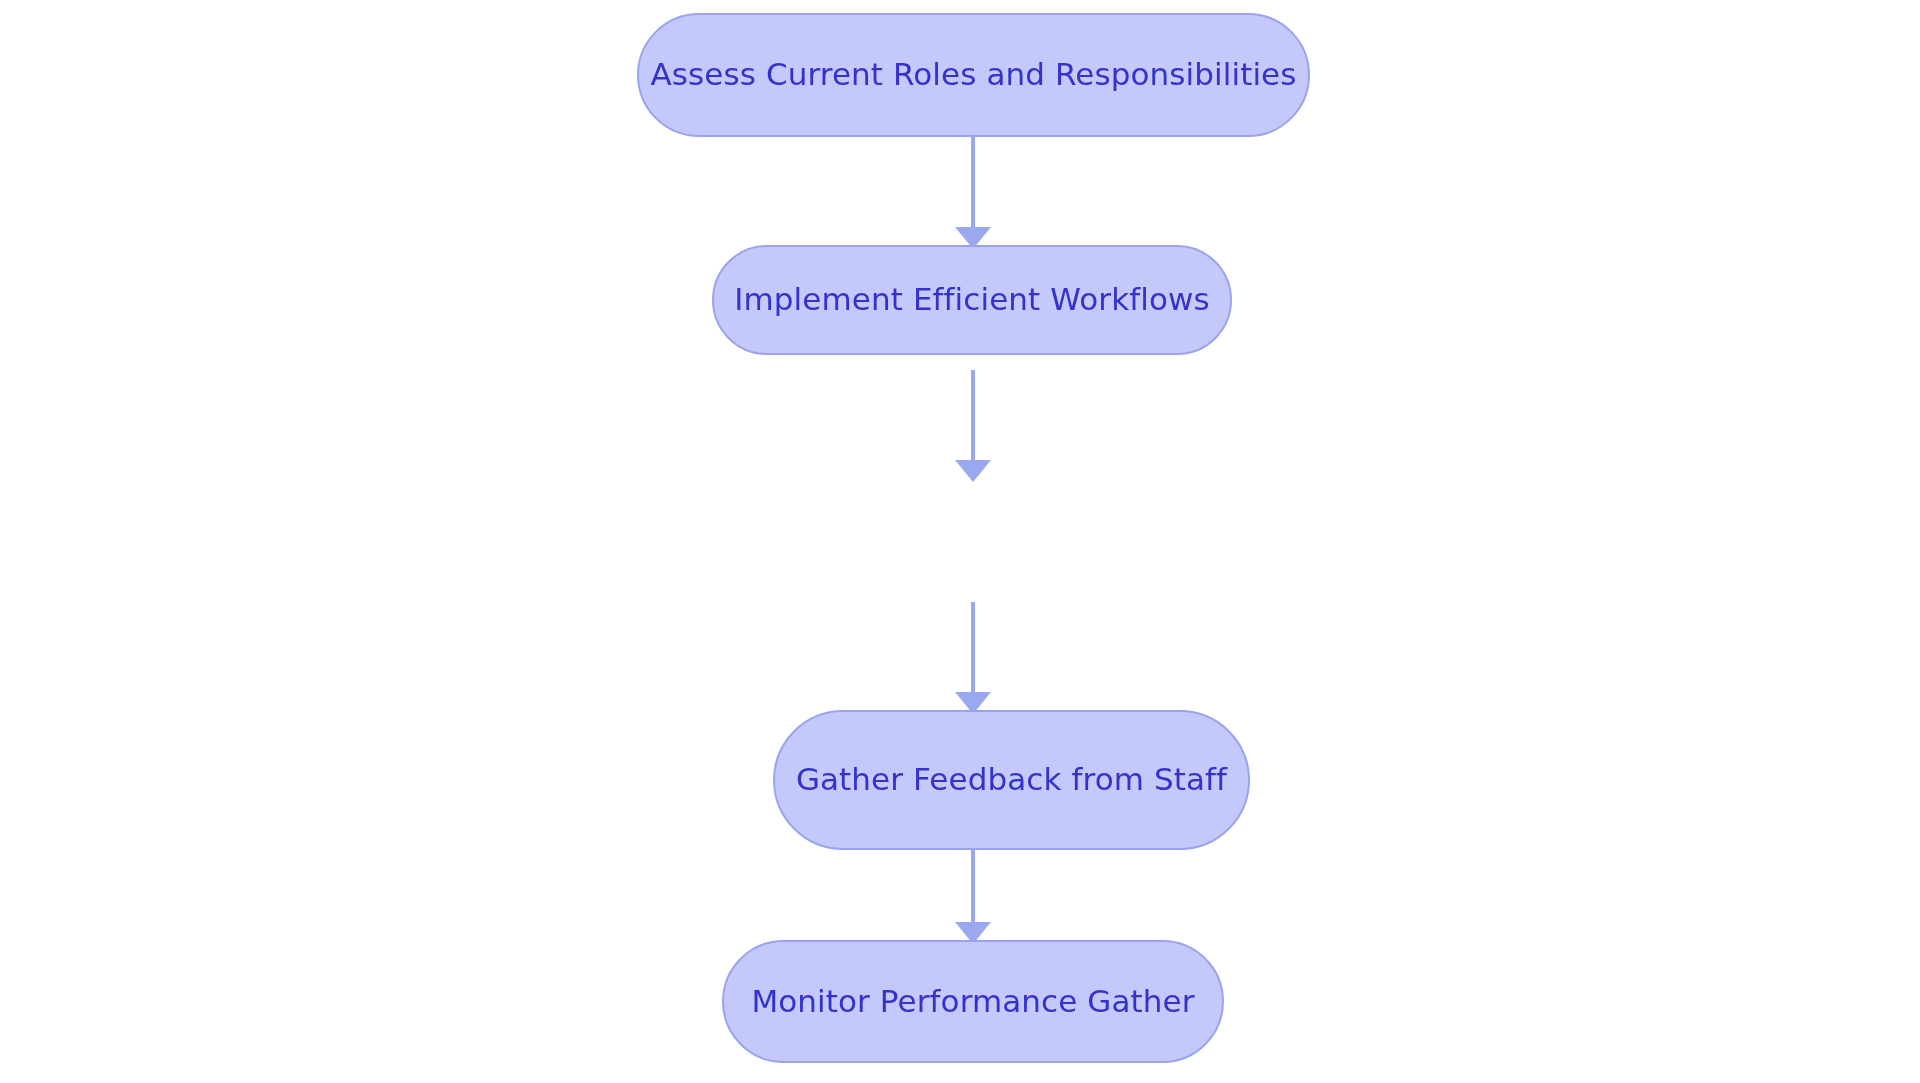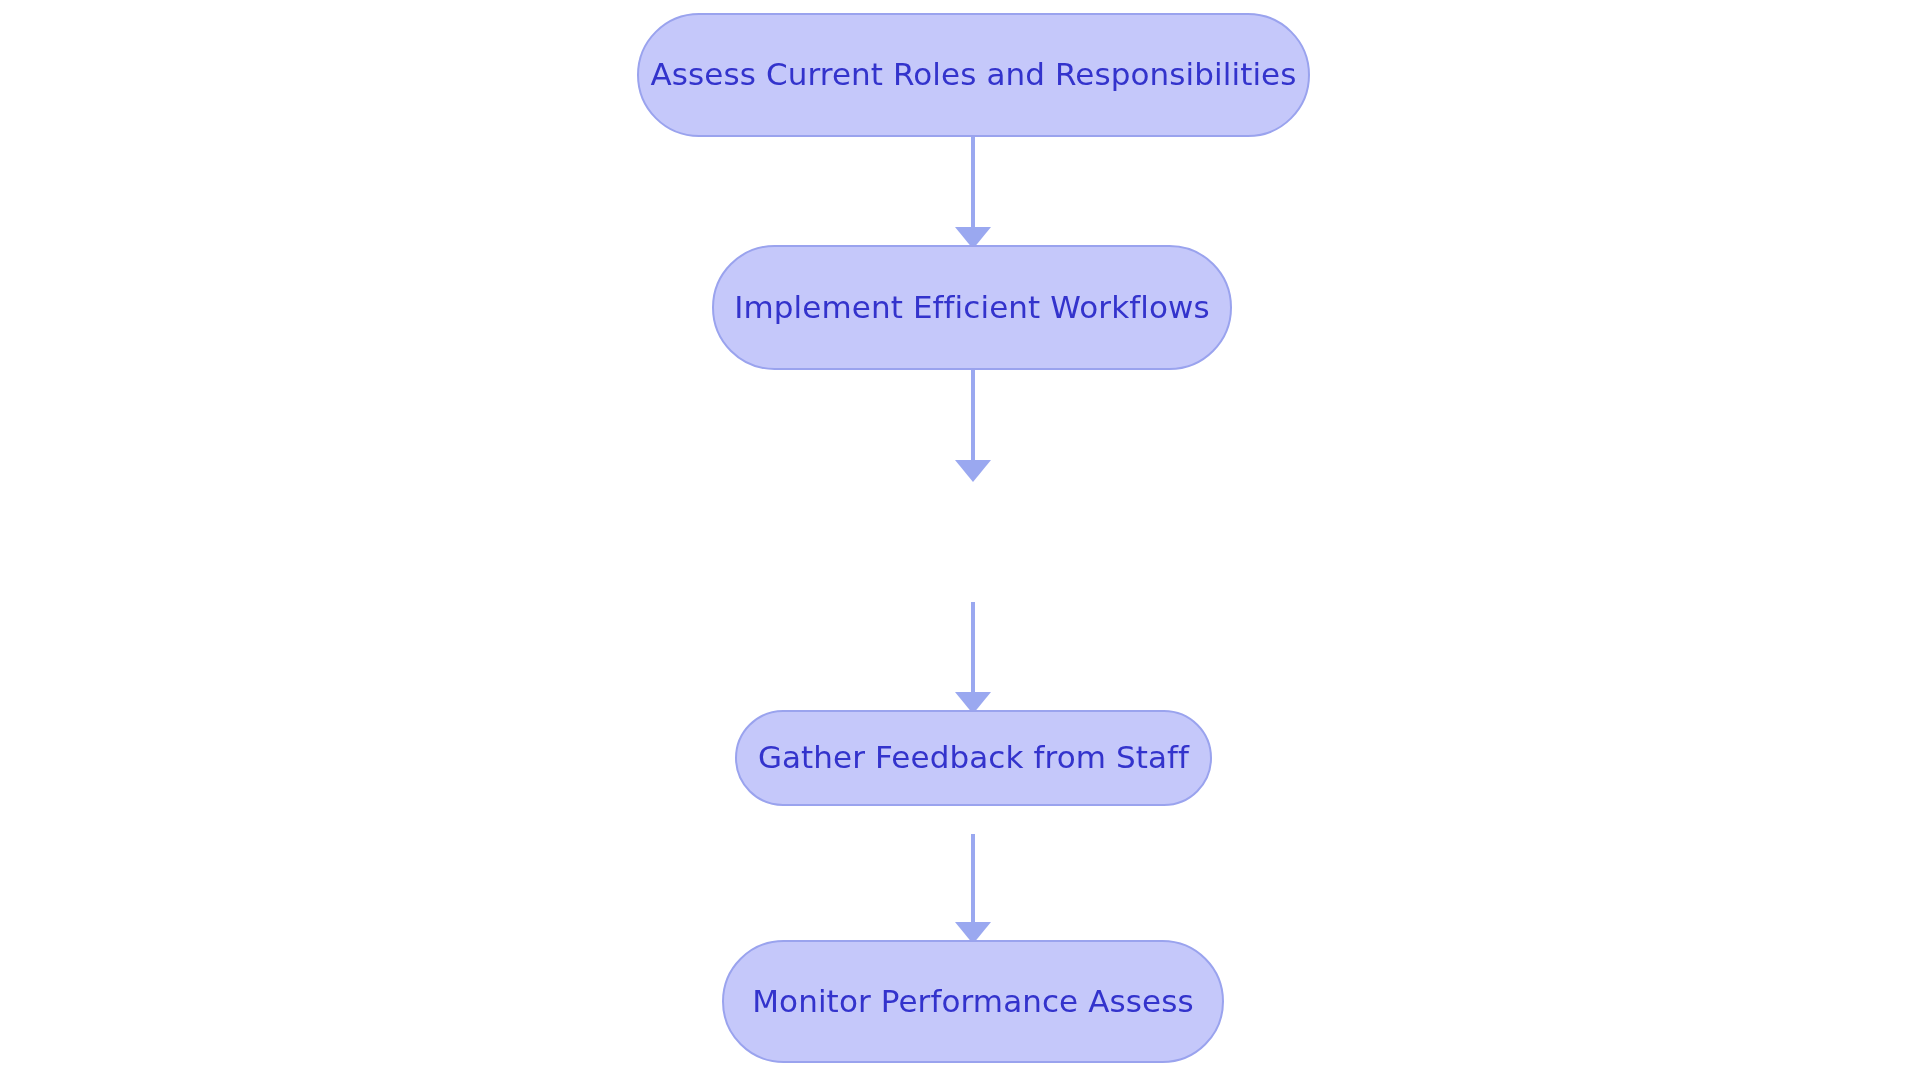--- a/index.html
+++ b/index.html
@@ -59,23 +59,23 @@
     color: #3333cc;
     font-size: 31px;
     line-height: 1.15;
     letter-spacing: 0.1px;
     white-space: nowrap;
     font-weight: 400;
   }
 
   
   .node-0 { left: 637px;  top: 13px;   width: 673px; height: 124px; }
-  .node-1 { left: 712px;  top: 245px;  width: 520px; height: 125px; }
+  .node-1 { left: 712px;  top: 245px;  width: 520px; height: 110px; }
   .node-2 { left: 748px;  top: 478px;  width: 450px; height: 124px; }
-  .node-3 { left: 735px;  top: 710px;  width: 477px; height: 96px; }
+  .node-3 { left: 773px;  top: 710px;  width: 477px; height: 140px; }
   .node-4 { left: 722px;  top: 940px;  width: 502px; height: 123px; }
 </style>
 </head>
 <body>
 
 <div id="flow-canvas">
 
   <svg id="connector-layer" viewBox="0 0 1920 1083" width="1920" height="1083" xmlns="http://www.w3.org/2000/svg">
 
     <g>
@@ -108,17 +108,17 @@
     <div class="flow-node node-1">
       <span class="flow-node-label">Implement Efficient Workflows</span>
     </div>
 
 
     <div class="flow-node node-3">
       <span class="flow-node-label">Gather Feedback from Staff</span>
     </div>
 
     <div class="flow-node node-4">
-      <span class="flow-node-label">Monitor Performance Assess</span>
+      <span class="flow-node-label">Monitor Performance Gather</span>
     </div>
 
   </div>
 </div>
 
 </body></html>

